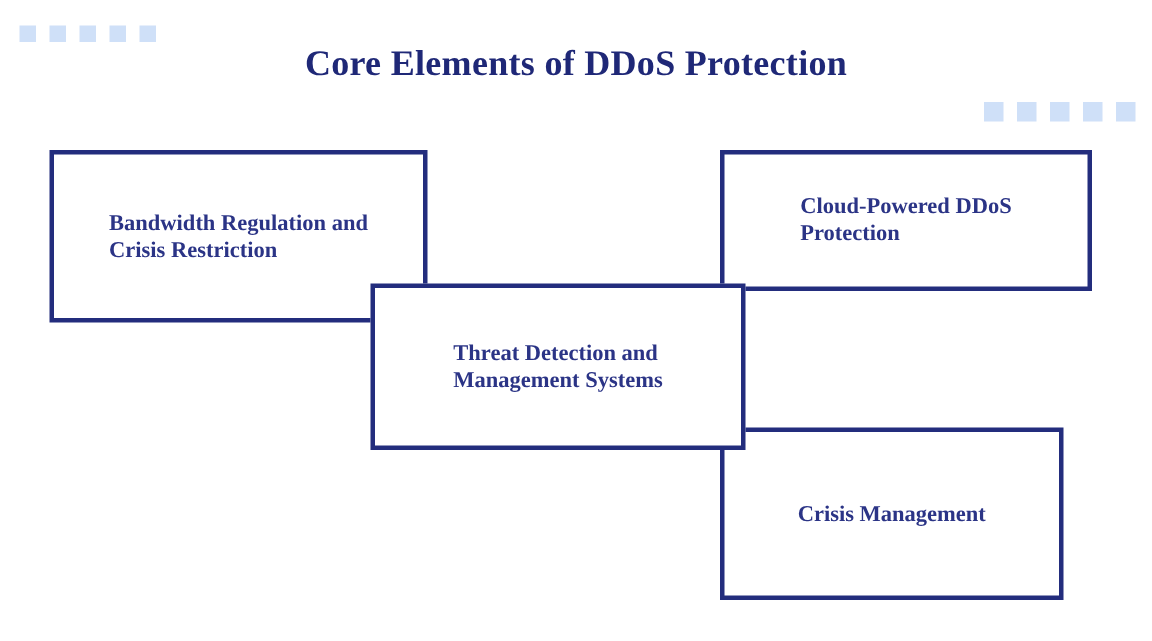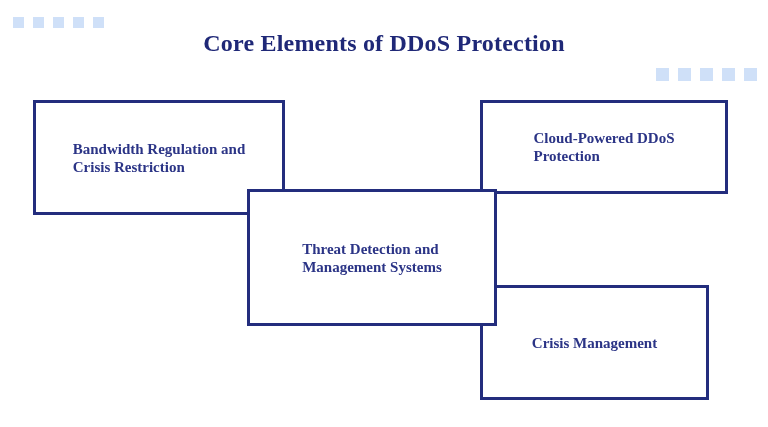--- a/index.html
+++ b/index.html
@@ -47,21 +47,21 @@
     font-size: 15px;
     font-weight: 700;
     line-height: 18px;
     color: var(--text-color);
   }
   .box .label span { display: block; }
   .box-top-left     { left: 33px;  top: 100px; width: 252px; height: 115px; }
   .box-top-right    { left: 480px; top: 100px; width: 248px; height: 94px; }
   .box-bottom-left  { left: 33px;  top: 285px; width: 252px; height: 115px; }
   .box-bottom-right { left: 480px; top: 285px; width: 229px; height: 115px; }
-  .box-center       { left: 247px; top: 189px; width: 250px; height: 137px; z-index: 5; }
+  .box-center       { left: 247px; top: 189px; width: 250px; height: 111px; z-index: 5; }
 </style>
 </head>
 <body>
 
 <div class="canvas">
 
   <div class="deco deco-tl">
     <span class="sq"></span>
     <span class="sq"></span>
     <span class="sq"></span>

